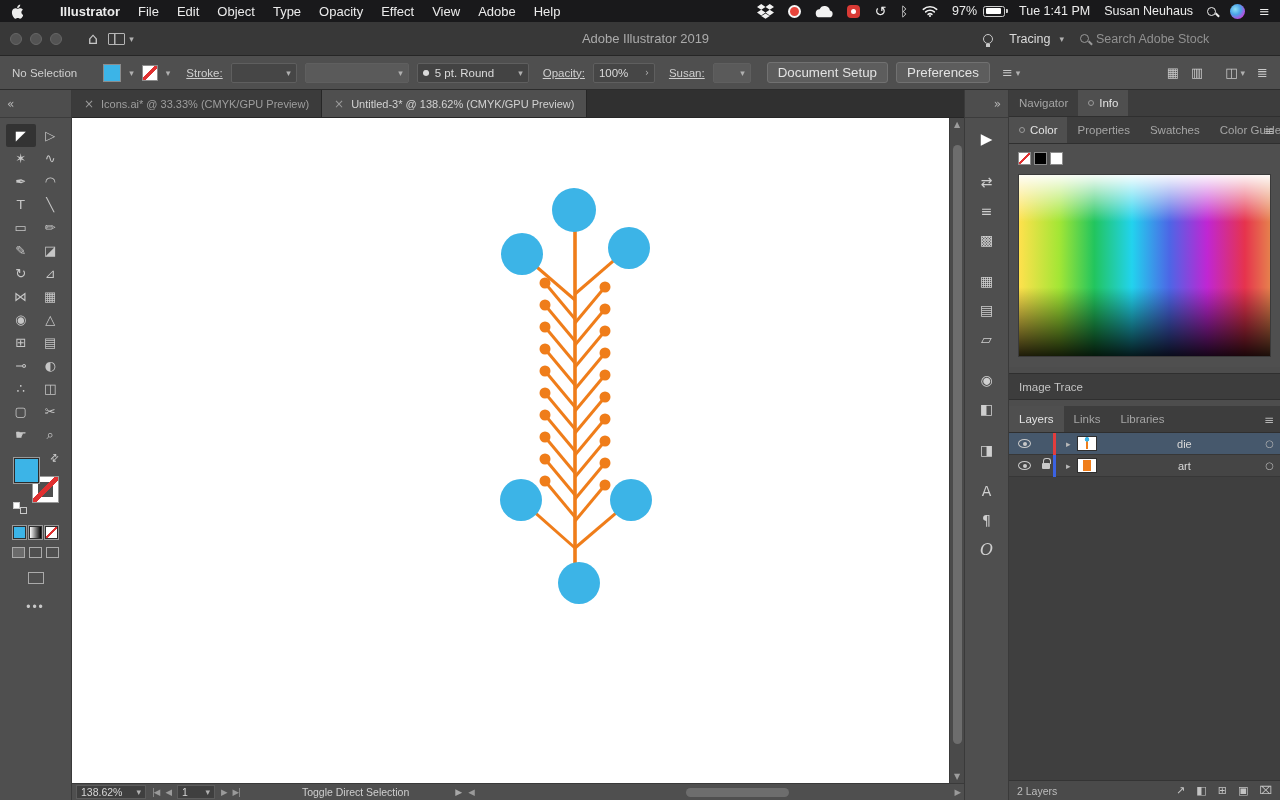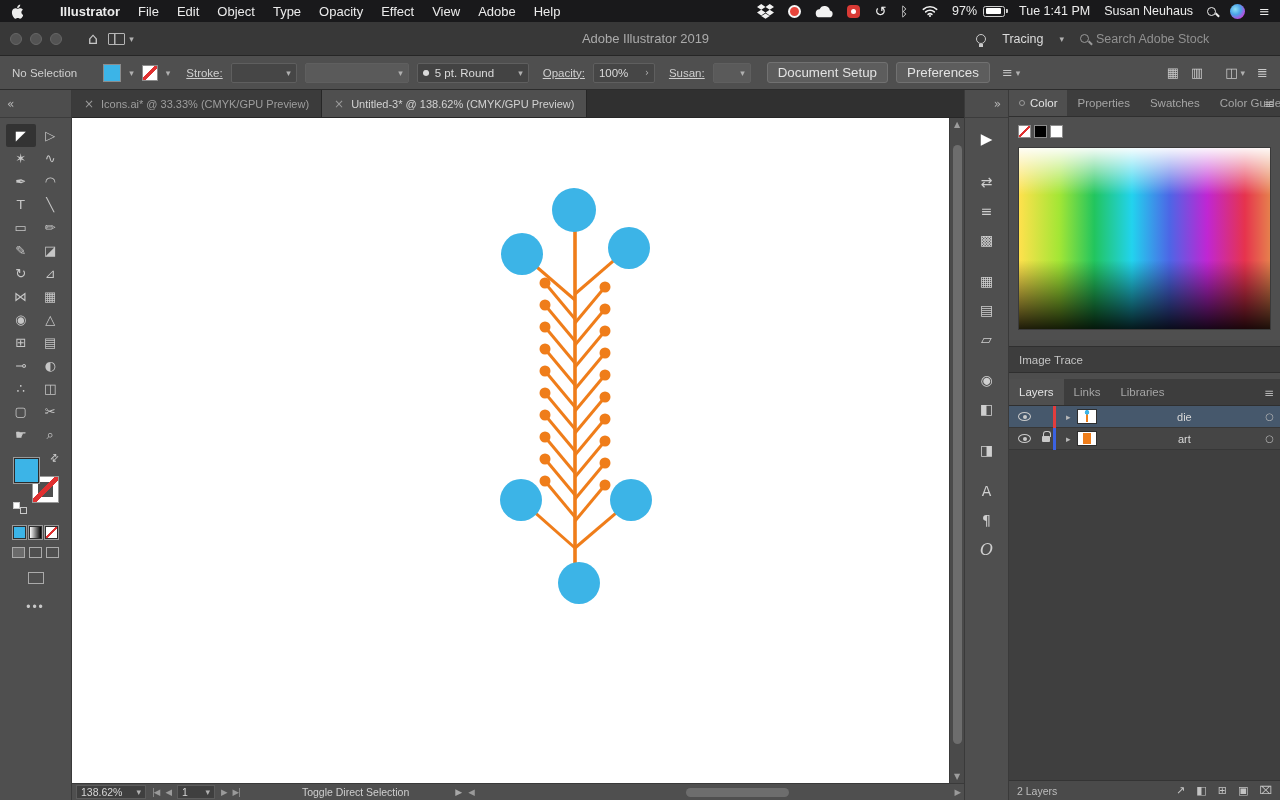--- a/index.html
+++ b/index.html
@@ -33,21 +33,21 @@
     align-items:center; padding:0 10px; position:relative; color:#b8b8b8; font-size:12px; }
   .tl { width:12px; height:12px; border-radius:50%; background:#535353; border:1px solid #666; margin-right:8px; }
   .home { font-size:16px; color:#c6c6c6; margin:0 10px 0 18px; }
   .ws { width:17px; height:12px; border:1.5px solid #b5b5b5; border-radius:1px;
     background:linear-gradient(#b5b5b5,#b5b5b5) 5px 0/1.5px 100% no-repeat; margin-right:4px; }
   .chev { color:#b0b0b0; font-size:9px; }
   .tb-title { position:absolute; left:11px; right:0; text-align:center; color:#ababab; font-size:13px; pointer-events:none; }
   .tb-right { margin-left:auto; display:flex; align-items:center; gap:10px; z-index:2; }
   .bulb { width:10px; height:10px; border:1.5px solid #c9c9c9; border-radius:50%; position:relative; }
   .bulb::after { content:''; position:absolute; left:2px; bottom:-4.5px; width:3.5px; height:3px; background:#c9c9c9; }
-  .tracing { display:flex; align-items:center; gap:16px; color:#dcdcdc; font-size:12.5px; padding:3px 6px; }
+  .tracing { display:flex; align-items:center; gap:9px; color:#dcdcdc; font-size:12.5px; padding:3px 6px; }
   .stock-search { display:flex; align-items:center; gap:7px; color:#909090; width:190px; }
   .stock-search .mag { border-color:#999; } .stock-search .mag::after { background:#999; }
   .stock-search input { background:transparent; border:none; outline:none; color:#fca5a5; font-size:12.5px; width:150px; }
   .stock-search input::placeholder { color:#919191; }
 
   
   .controlbar { height:34px; background:#4f4f4f; border-bottom:1px solid #2c2c2c; display:flex;
     align-items:center; padding:8px 12px; gap:8px; color:#cfcfcf; font-size:11.5px; }
   .cb-label { color:#cfcfcf; }
   .cb-label.u { text-decoration:underline; cursor:pointer; }
@@ -541,20 +541,29 @@
         <div class="picon glyph gap">◉</div>
         <div class="picon glyph">◧</div>
         <div class="picon glyph gap">◨</div>
         <div class="picon glyph gap">A</div>
         <div class="picon glyph">¶</div>
         <div class="picon glyph it">O</div>
       </div>
   </div>
 
   <div class="panel-dock">
+    <div class="tabstrip" id="nav-tabs">
+        <div class="ptab">
+          <span>Navigator</span>
+        </div>
+        <div class="ptab active">
+          <span class="pdot"></span>
+          <span>Info</span>
+        </div>
+      </div>
     <div class="tabstrip" id="color-tabs">
       <div class="ptab active">
           <span class="pdot"></span>
           <span>Color</span>
         </div>
         <div class="ptab">
           <span>Properties</span>
         </div>
         <div class="ptab">
           <span>Swatches</span>

